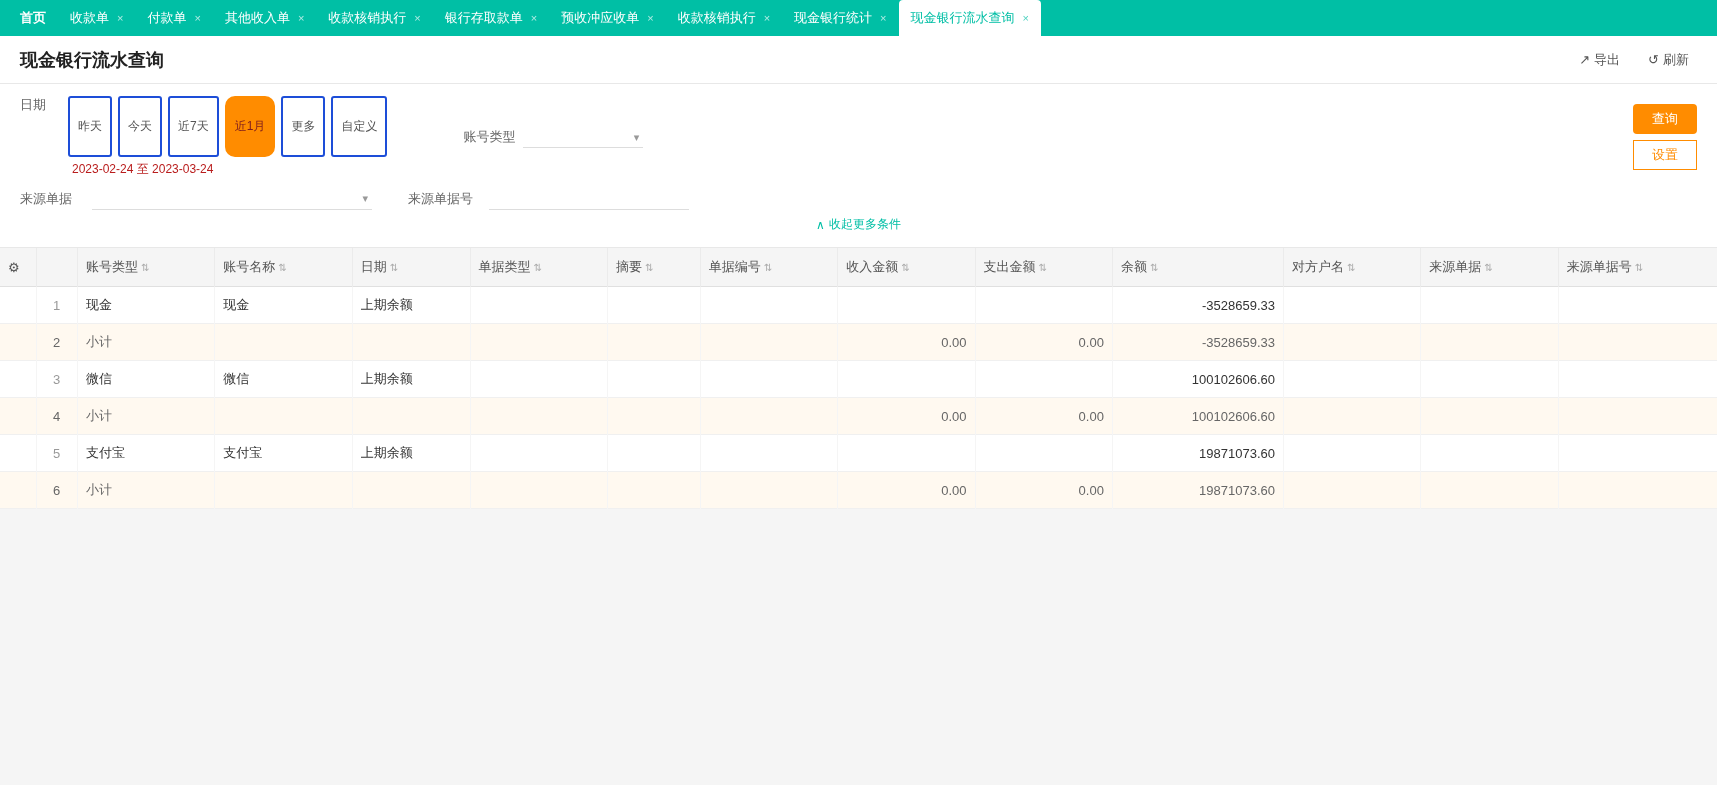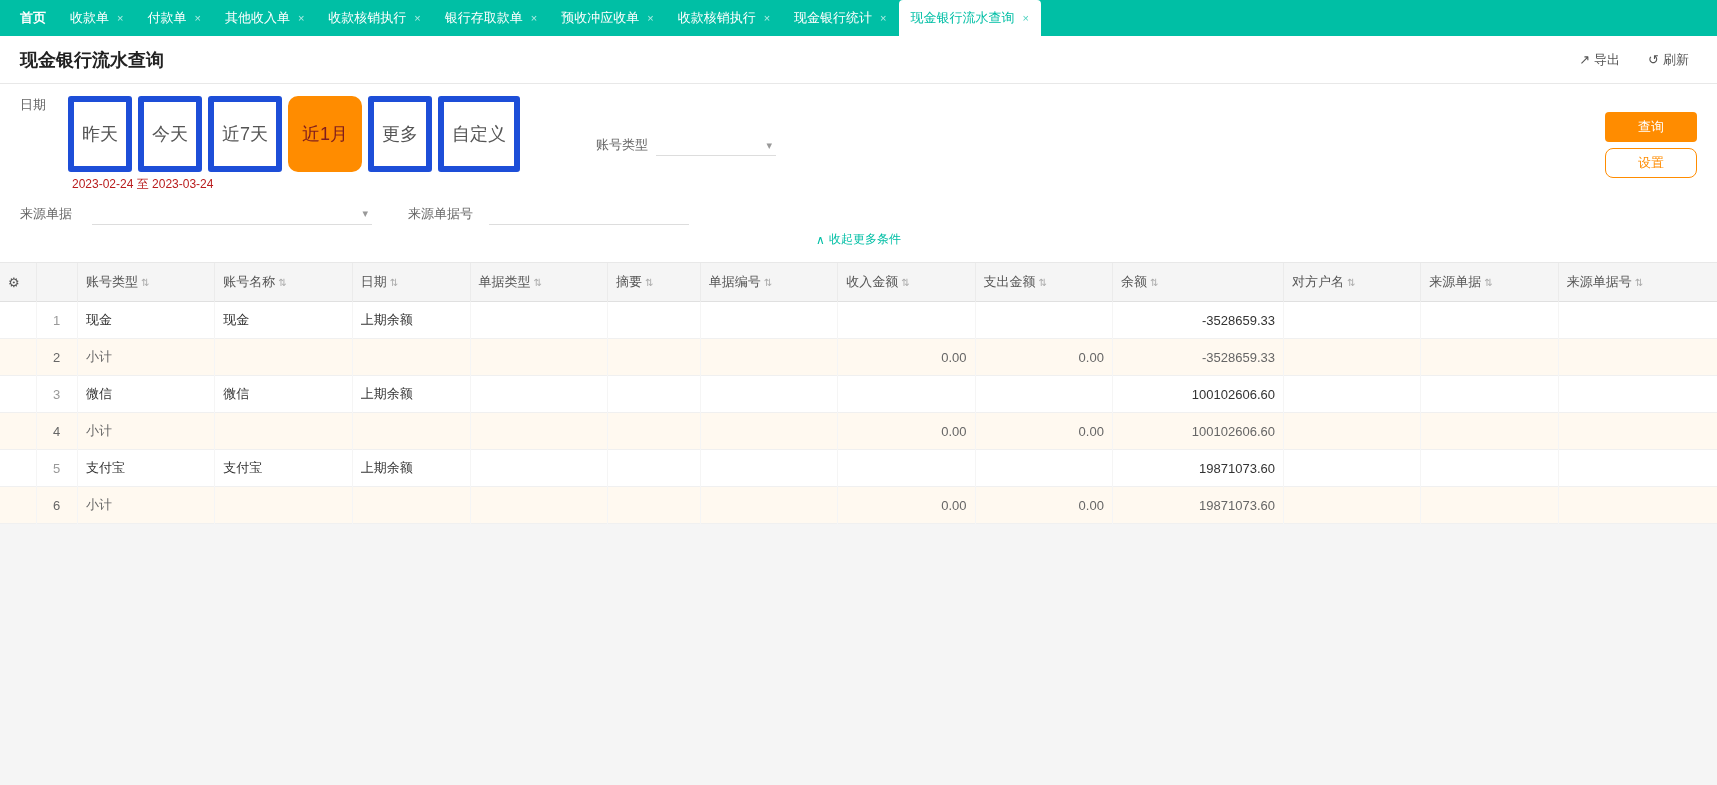--- a/index.html
+++ b/index.html
@@ -62,24 +62,24 @@
     .filter-row {
       display: flex;
       align-items: center;
       gap: 16px;
       margin-bottom: 10px;
     }
     .filter-label { color: #666; font-size: 13px; min-width: 40px; }
     .date-shortcuts { display: flex; gap: 6px; align-items: center; }
     .date-btn {
       padding: 20px 8px;
-      border: 6px solid #1d4ed8;
+      border: 2px solid #1d4ed8;
       border-radius: 3px;
       cursor: pointer;
-      font-size: 18px;
+      font-size: 12px;
       background: #fff;
       color: #555;
     }
     .date-btn.active {
       background: #ff8c00;
       color: #7f1d1d;
       border-color: #ff8c00;
       border-radius: 10px;
     }
     .date-range-text { font-size: 12px; color: #b91c1c; margin-left: 4px; }
@@ -123,22 +123,22 @@
       border: none;
       border-radius: 4px;
       padding: 6px 2px;
       font-size: 13px;
       cursor: pointer;
     }
     .settings-btn {
       background: #fff;
       color: #ff8c00;
       border: 1px solid #ff8c00;
-      border-radius: 8px;
-      padding: 5px 32px;
+      border-radius: 0;
+      padding: 5px 18px;
       font-size: 13px;
       cursor: pointer;
     }
     .action-btns { display: flex; flex-direction: column; gap: 6px; }
 
     .source-row { display: flex; align-items: center; gap: 16px; }
     .source-select-wrapper {
       position: relative;
       display: inline-flex;
       align-items: center;

